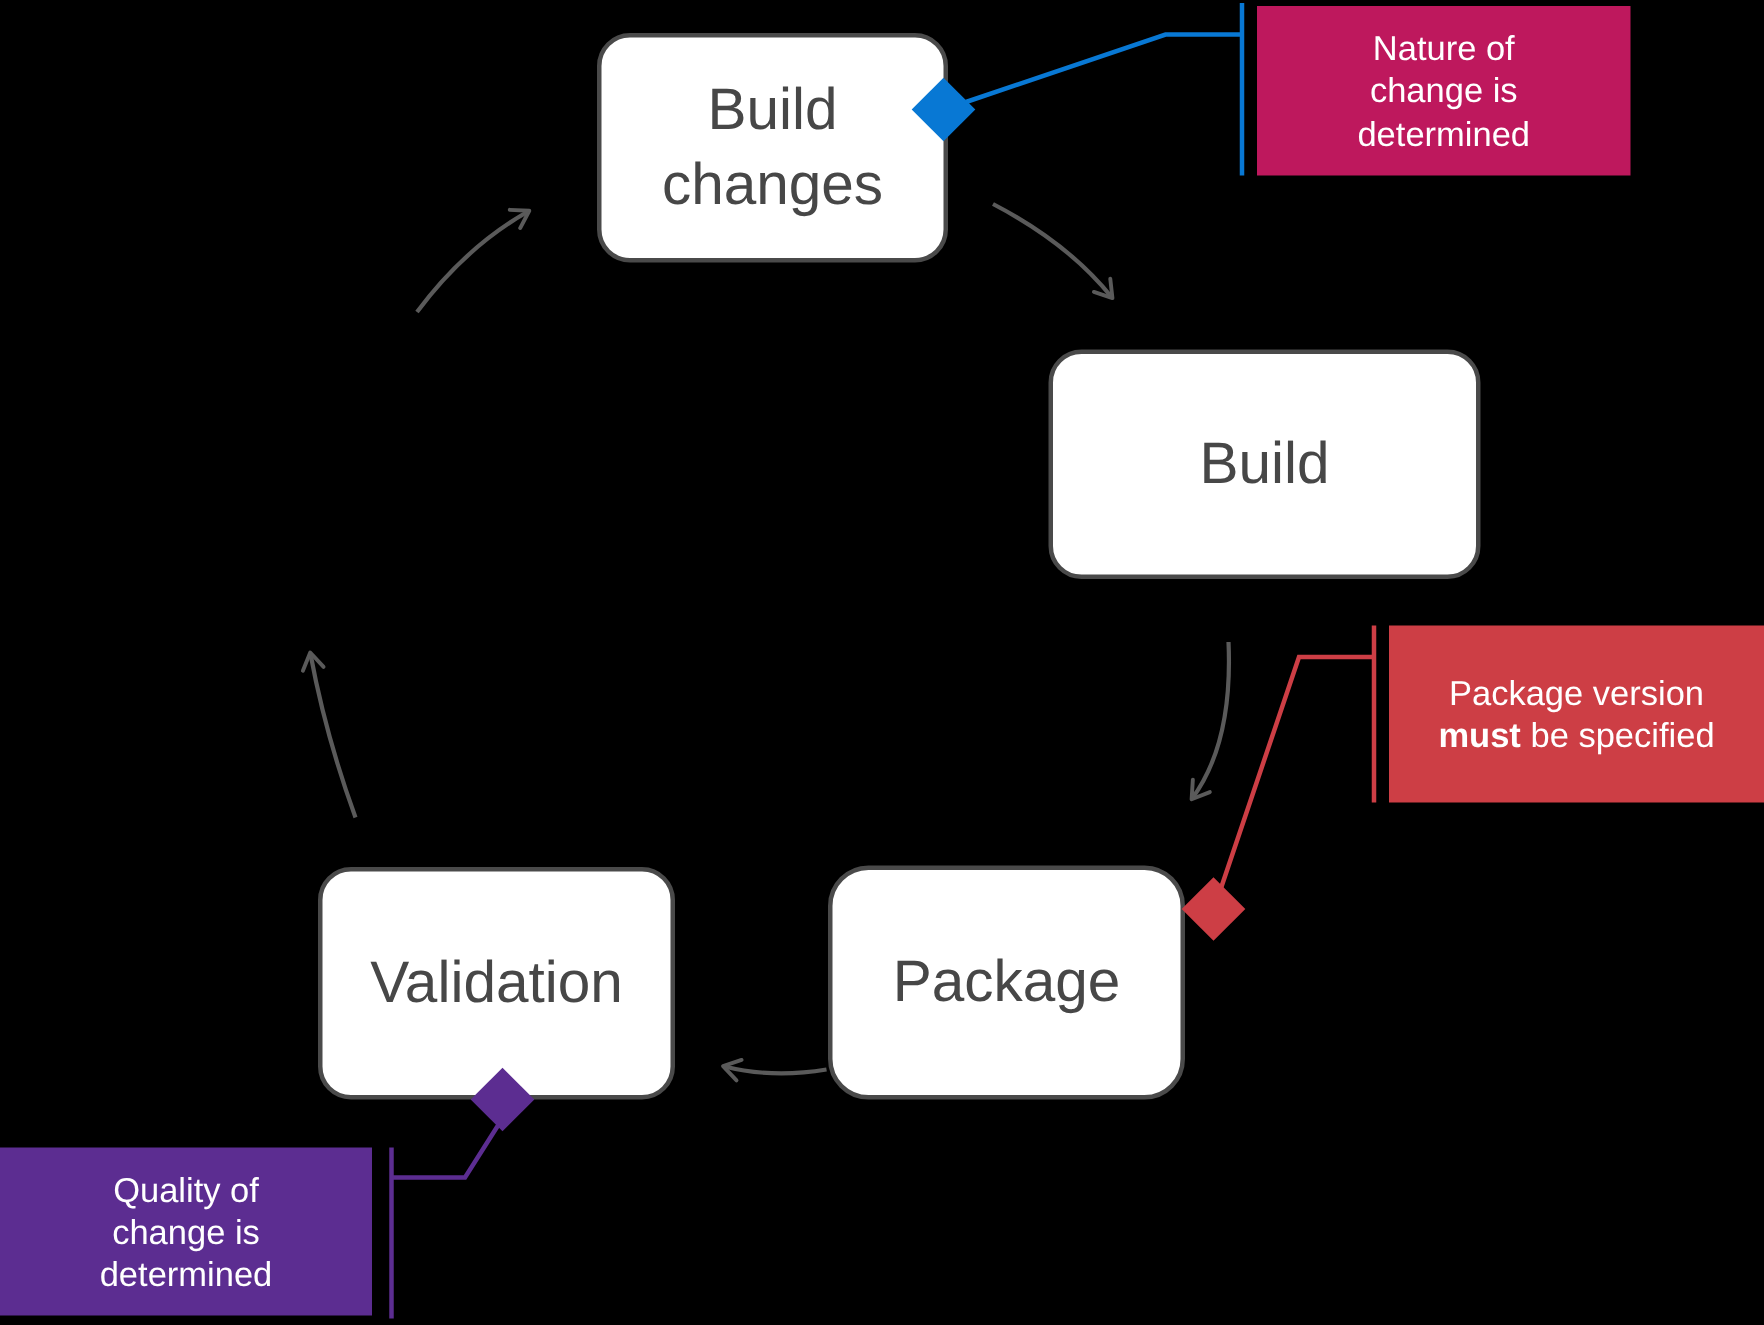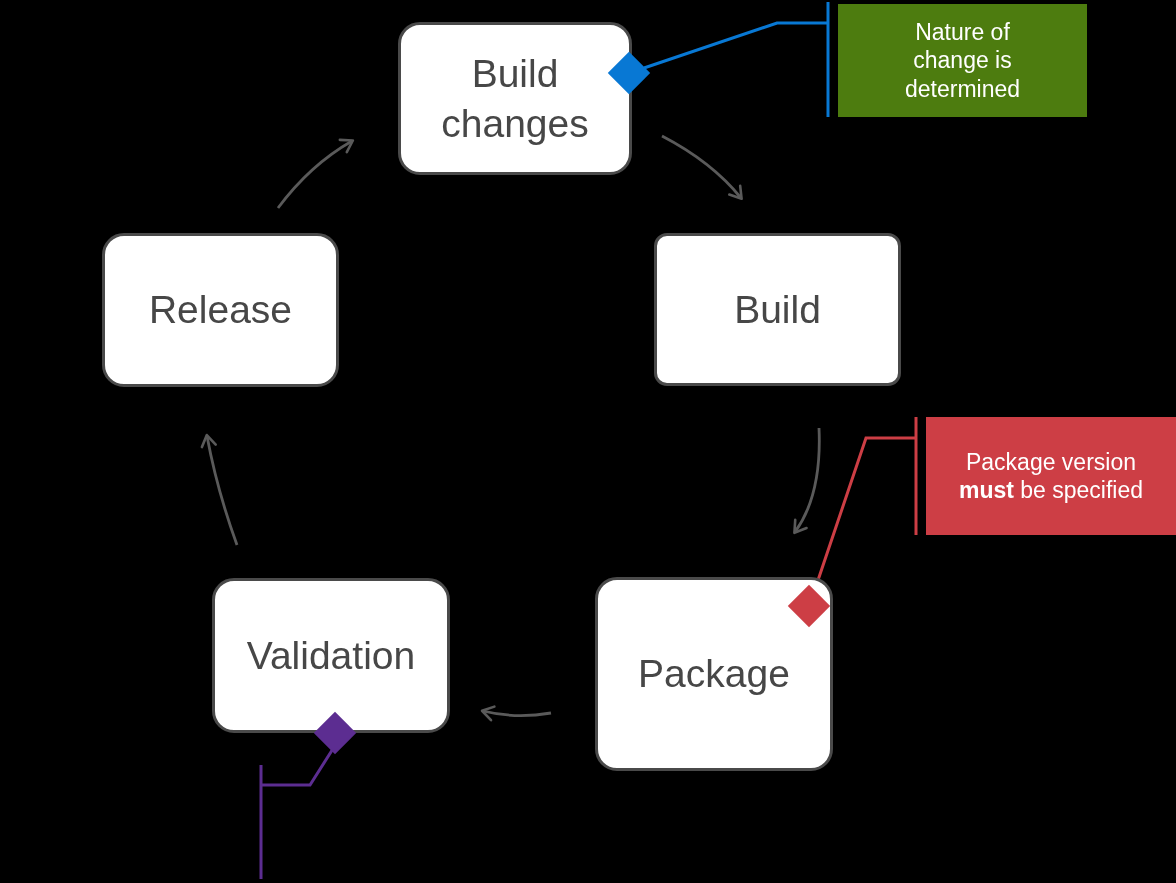--- a/index.html
+++ b/index.html
@@ -26,23 +26,23 @@
     display: flex;
     align-items: center;
     justify-content: center;
     text-align: center;
     color: #474747;
     font-size: 39px;
     line-height: 1.28;
     padding: 0 20px;
   }
   .node-make-changes { left: 398px; top: 22px;  width: 234px; height: 153px; }
-  .node-build        { left: 654px; top: 233px; width: 247px; height: 153px; border-radius: 13px; }
+  .node-build        { left: 699px; top: 233px; width: 288px; height: 153px; }
   .node-release      { left: 102px; top: 233px; width: 237px; height: 154px; }
-  .node-package      { left: 595px; top: 577px; width: 238px; height: 194px; }
+  .node-package      { left: 552px; top: 577px; width: 238px; height: 156px; border-radius: 27px; }
   .node-validation   { left: 212px; top: 578px; width: 238px; height: 155px; justify-content: center; }
 
   .callout {
     position: absolute;
     box-sizing: border-box;
     color: #ffffff;
     display: flex;
     align-items: center;
     justify-content: center;
     text-align: center;
@@ -113,28 +113,28 @@
   </div>
   <div class="node node-build">
     <span>Build</span>
   </div>
   <div class="node node-package">
     <span>Package</span>
   </div>
   <div class="node node-validation">
     <span>Validation</span>
   </div>
-  <div class="node node-release">
-    <span>Release</span>
-  </div>
 
   <div class="diamond diamond-blue" style="background: rgb(8, 120, 212);"></div>
   <div class="diamond diamond-red" style="background: rgb(205, 62, 69);"></div>
   <div class="diamond diamond-purple" style="background: rgb(92, 45, 145);"></div>
 
-  <div class="callout callout-blue" style="background: #4d7c0f;">
+  <div class="callout callout-blue" style="background: #be185d;">
     <span>Nature of change is determined</span>
   </div>
   <div class="callout callout-red" style="background: rgb(205, 62, 69);">
     <span><span>Package version </span><b>must</b><span> be specified</span></span>
   </div>
+  <div class="callout callout-purple" style="background: rgb(92, 45, 145);">
+    <span>Quality of change is determined</span>
+  </div>
 
 </div>
 
 </body></html>

